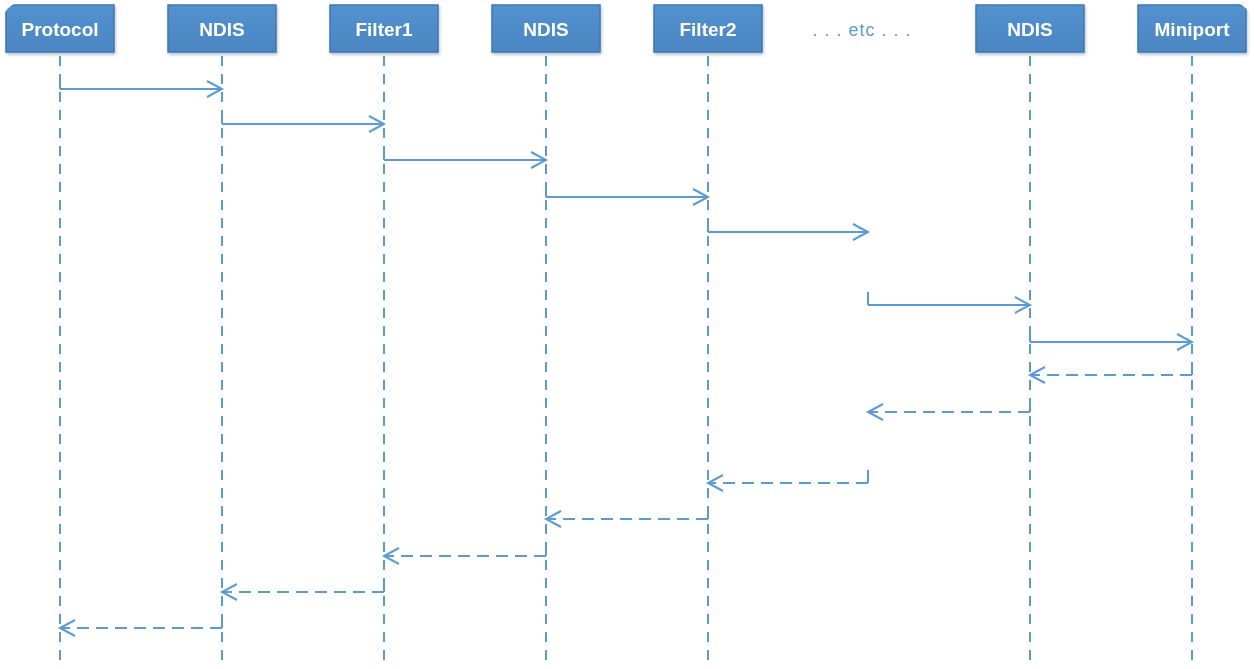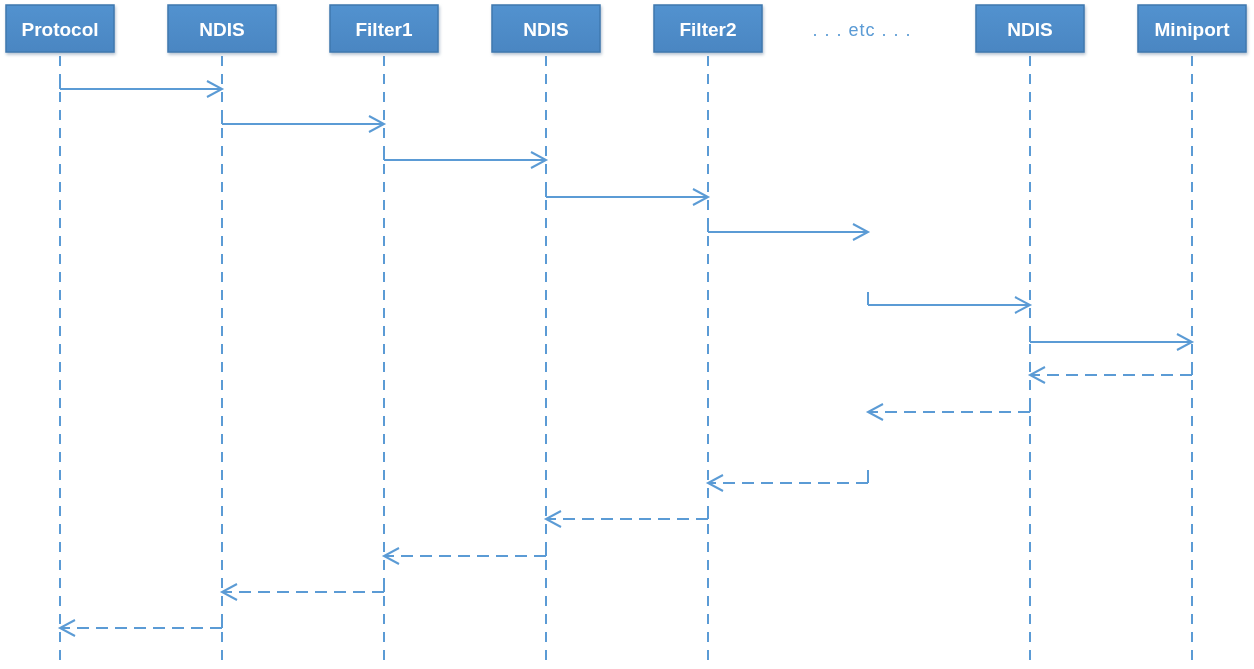--- a/index.html
+++ b/index.html
@@ -7,20 +7,21 @@
     padding: 0;
     background: #ffffff;
     font-family: "Liberation Sans", sans-serif;
   }
   #canvas {
     position: relative;
     width: 1254px;
     height: 669px;
     background: #ffffff;
     overflow: hidden;
+    border-radius: 28px;
   }
   svg { display: block; }
   .participant-rect {
     filter: drop-shadow(1.5px 2px 1.5px rgba(110, 136, 163, 0.5));
   }
   .participant-label {
     font-family: "Liberation Sans", sans-serif;
     font-weight: bold;
     font-size: 19px;
   }

